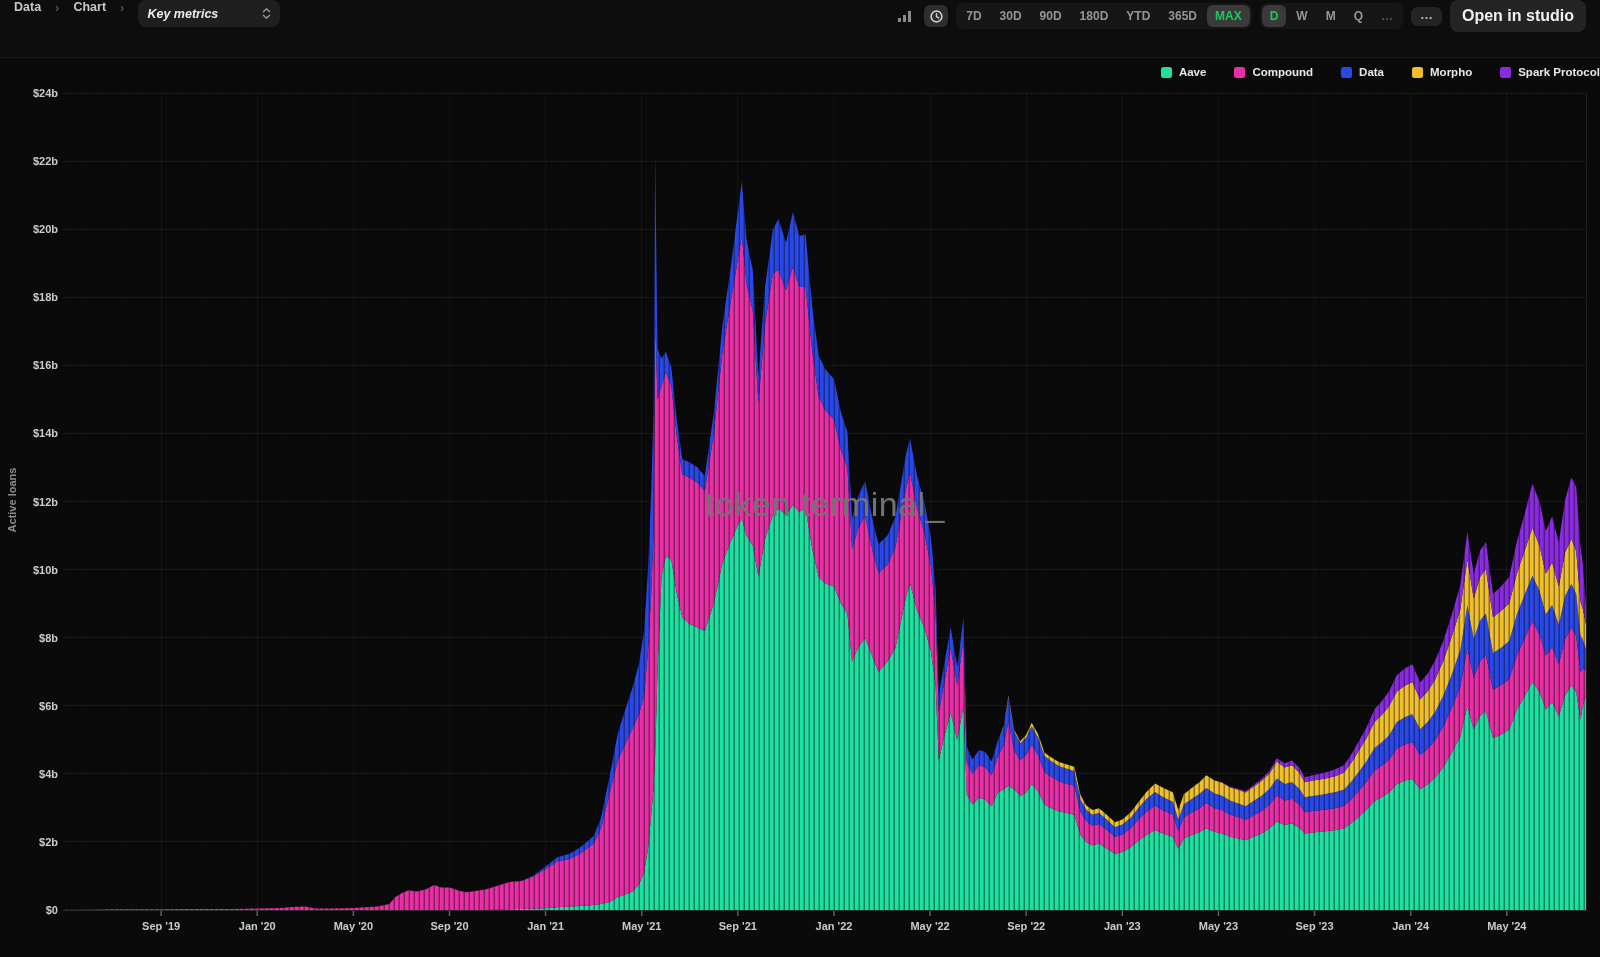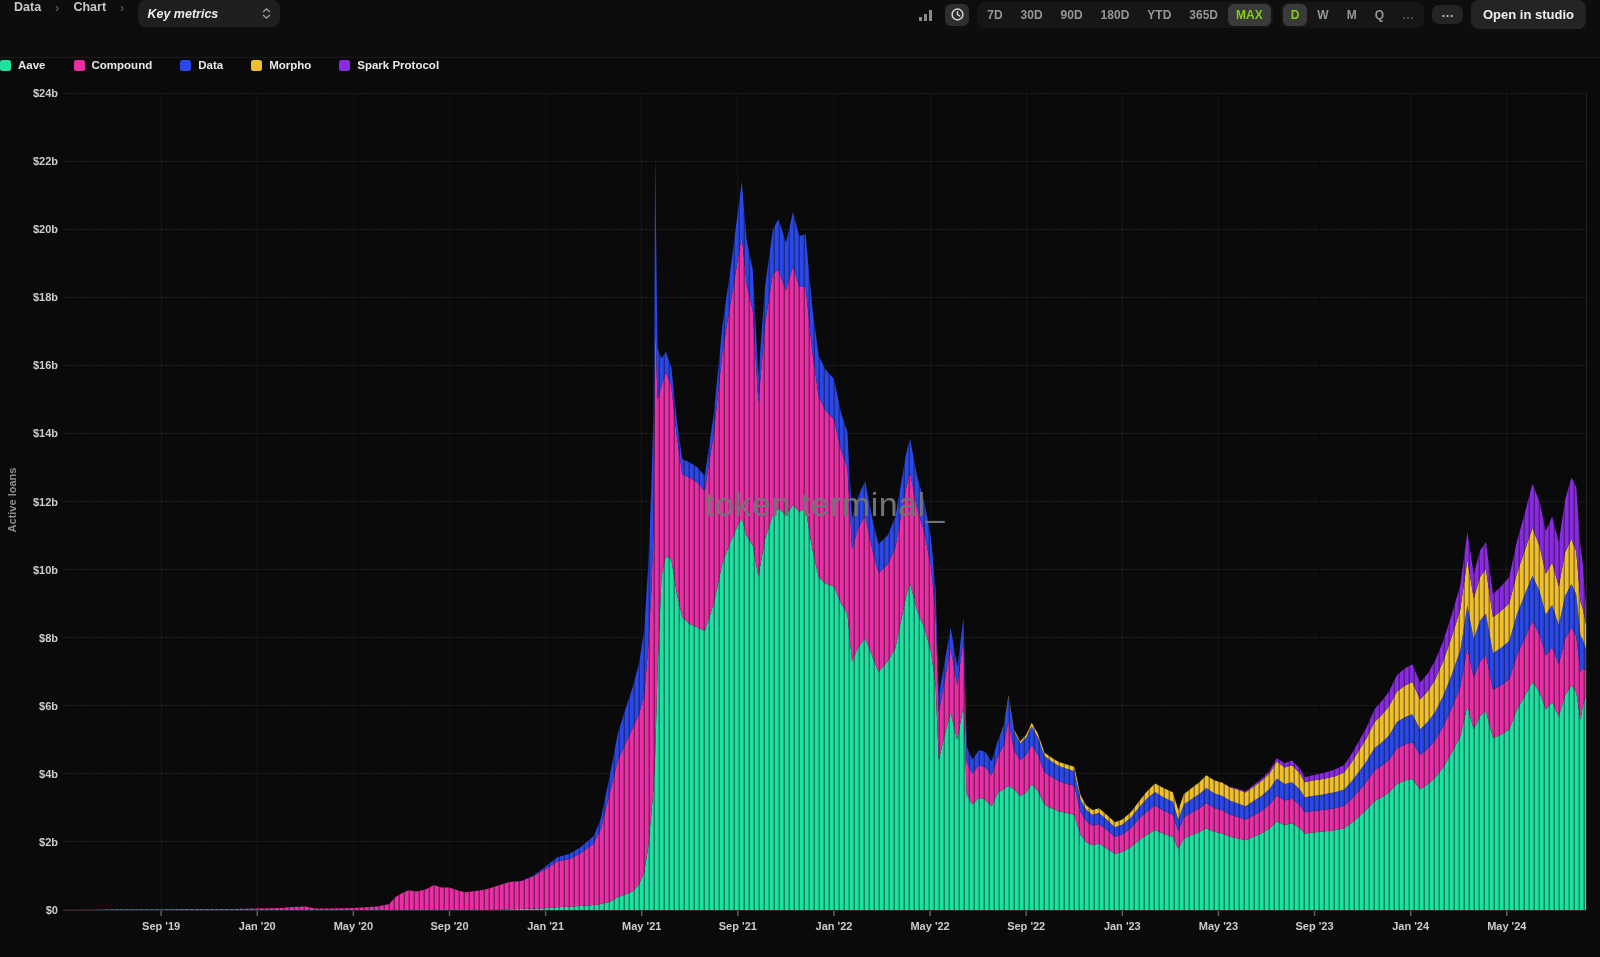--- a/index.html
+++ b/index.html
@@ -33,35 +33,35 @@
   }
   .icon-btn.active { background:#2e2e2e; }
   .btn-group {
     display:flex; align-items:center; gap:2px;
     background:#161616; border-radius:8px; padding:2px;
   }
   .pill {
     font-size:12px; font-weight:700; color:#969696;
     padding:4px 8px; border-radius:6px; cursor:pointer; white-space:nowrap;
   }
-  .pill.active { background:#3a3a3a; color:#84cc16; }
+  .pill.active { background:#3a3a3a; color:#22c55e; }
   .pill.dim { color:#555; }
   .more-btn {
     font-size:13px; font-weight:700; color:#b5b5b5;
     background:#242424; border-radius:7px; padding:3px 9px 6px 9px; cursor:pointer; line-height:10px;
   }
   .studio-btn {
-    font-size:13px; font-weight:700; color:#f0f0f0;
+    font-size:16px; font-weight:700; color:#f0f0f0;
     background:#242424; border-radius:8px; padding:7px 12px; cursor:pointer; white-space:nowrap;
   }
   
   .chart-wrap { position:absolute; left:0; top:42px; width:1600px; height:915px; }
   .legend {
-    position:absolute; top:17px; left:0; width:100%;
-    display:flex; justify-content:flex-start; gap:28px; z-index:5;
+    position:absolute; top:24px; left:0; width:100%;
+    display:flex; justify-content:flex-end; gap:28px; z-index:5;
   }
   .legend-item { display:flex; align-items:center; gap:7px; cursor:pointer; }
   .legend-swatch { width:11px; height:11px; border-radius:2.5px; }
   .legend-label { font-size:11.5px; font-weight:700; color:#e8e8e8; }
   .axis-title {
     position:absolute; left:6px; top:50%; transform:translateY(-50%) rotate(180deg);
     writing-mode:vertical-rl; font-size:11px; font-weight:600; color:#8d8d8d; z-index:5;
   }
   .watermark {
     position:absolute; left:825px; top:462px; transform:translate(-50%,-50%);

